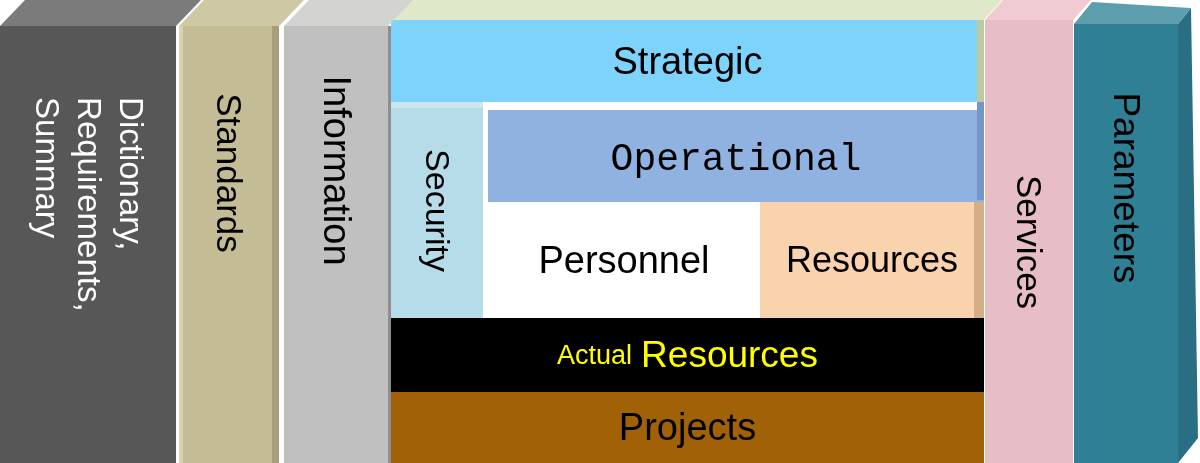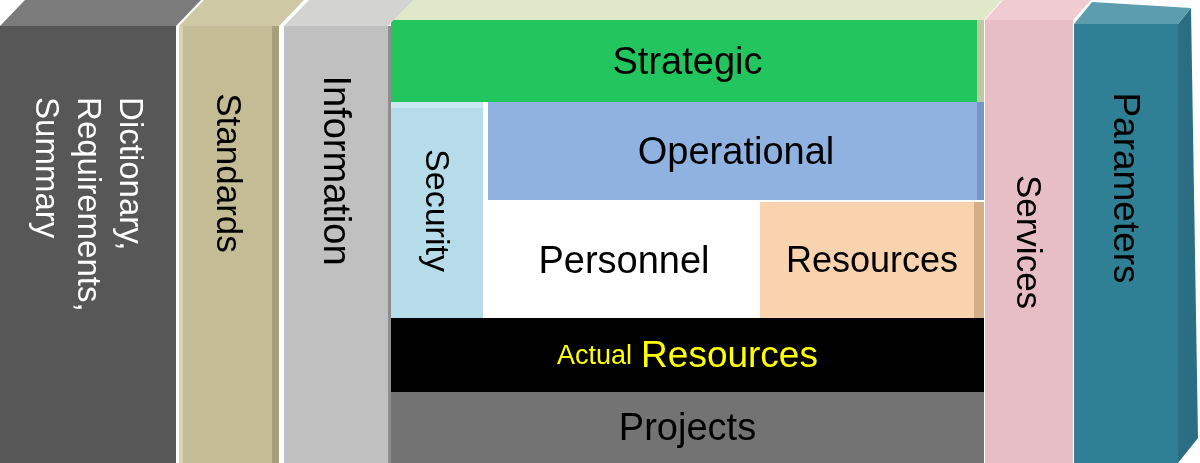--- a/index.html
+++ b/index.html
@@ -30,21 +30,21 @@
   .info-front{left:284px;top:26px;width:104px;height:437px;}
   .info-shadow{left:384px;top:26px;width:7px;height:437px;}
   .info-text{transform:rotate(90deg) translateX(-74px);font-size:38px;}
   
   .strat-top{left:391px;top:0;width:611px;height:20px;
     clip-path:polygon(0px 20px,18px 0px,611px 0px,593px 20px);}
   .strat{left:391px;top:20px;width:593px;height:82px;font-size:38px;}
   .strat-edge{left:977px;top:20px;width:7px;height:82px;}
   .sec{left:391px;top:102px;width:92px;height:216px;font-size:34px;}
   .sec-bevel{left:391px;top:102px;width:92px;height:6px;}
-  .oper{left:488px;top:102px;width:496px;height:98px;font-size:38px;}
+  .oper{left:488px;top:110px;width:496px;height:98px;font-size:38px;font-family:Liberation Mono, monospace;}
   .oper-edge{left:977px;top:102px;width:7px;height:98px;}
   .pers{left:488px;top:202px;width:272px;height:116px;font-size:38px;justify-content:center;}
   .res{left:760px;top:202px;width:224px;height:116px;font-size:36px;}
   .res-edge{left:974px;top:202px;width:10px;height:116px;}
   .actual{left:391px;top:318px;width:593px;height:74px;}
   .actual .small{font-size:27px;margin-right:9px;}
   .actual .big{font-size:37px;}
   .proj{left:391px;top:392px;width:593px;height:71px;font-size:38px;}
   
   .svc-top{left:985px;top:0;width:106px;height:20px;
@@ -58,21 +58,21 @@
   .par-side{left:1178px;top:8px;width:20px;height:455px;
     clip-path:polygon(0px 16px,13px 0px,20px 430px,0px 455px);}
   .par-text{transform:rotate(90deg) translateX(-56px);font-size:37px;}
 </style>
 </head>
 <body>
 
 <div class="canvas" style="background: rgb(255, 255, 255);">
 
   <div class="face strat-top" style="background: rgb(223, 233, 201);"></div>
-  <div class="abs flexc strat" style="background: #22c55e; color: rgb(0, 0, 0);">
+  <div class="abs flexc strat" style="background: #7dd3fc; color: rgb(0, 0, 0);">
     <span>Strategic</span>
   </div>
   <div class="face strat-edge" style="background: rgb(189, 201, 160);"></div>
 
   <div class="abs flexc sec" style="background: rgb(182, 220, 233); color: rgb(0, 0, 0);">
     <span class="vspan">Security</span>
   </div>
   <div class="face sec-bevel" style="background: rgb(203, 231, 241);"></div>
 
   <div class="abs flexc oper" style="background: rgb(143, 178, 225); color: rgb(0, 0, 0);">
@@ -87,21 +87,21 @@
   <div class="abs flexc res" style="background: rgb(249, 211, 174); color: rgb(0, 0, 0);">
     <span>Resources</span>
   </div>
   <div class="face res-edge" style="background: rgb(213, 174, 134);"></div>
 
   <div class="abs flexc actual" style="background: rgb(0, 0, 0); color: rgb(255, 255, 0);">
     <span class="small">Actual</span>
     <span class="big">Resources</span>
   </div>
 
-  <div class="abs flexc proj" style="background: #737373; color: rgb(0, 0, 0);">
+  <div class="abs flexc proj" style="background: #a16207; color: rgb(0, 0, 0);">
     <span>Projects</span>
   </div>
 
   <div class="face par-side" style="background: rgb(42, 110, 132);"></div>
   <div class="face par-top" style="background: rgb(92, 158, 174);"></div>
   <div class="abs flexc par-front" style="background: rgb(47, 127, 149); color: rgb(0, 0, 0);">
     <span class="vspan par-text">Parameters</span>
   </div>
 
   <div class="face svc-top" style="background: rgb(240, 203, 209);"></div>

